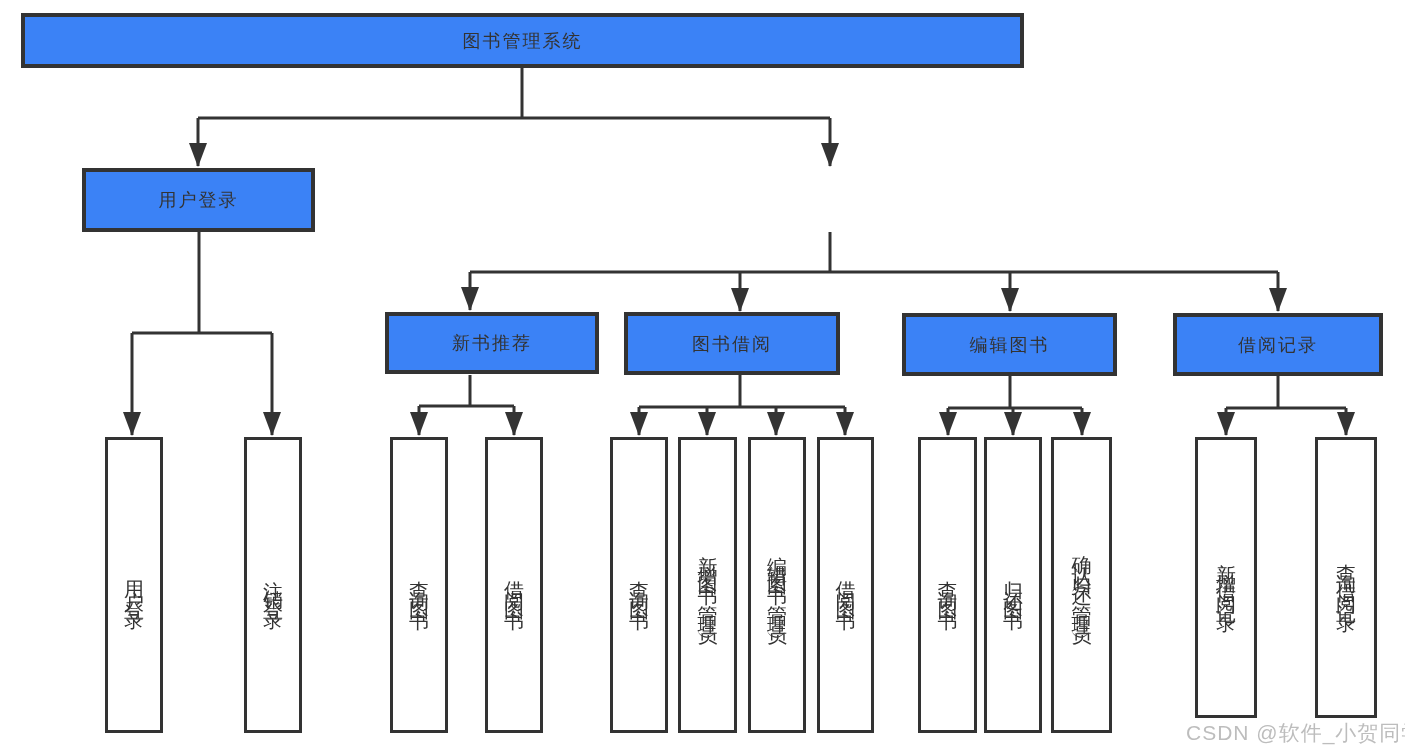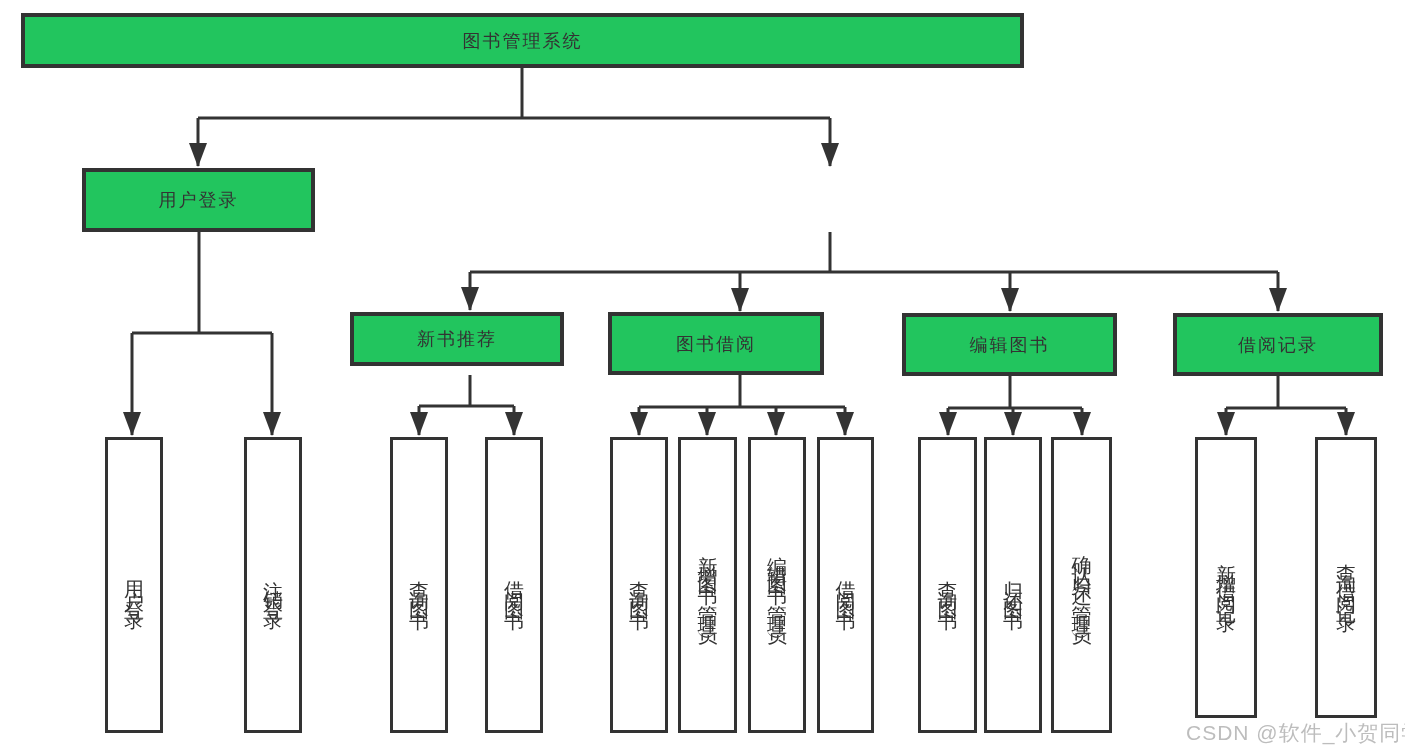--- a/index.html
+++ b/index.html
@@ -7,21 +7,21 @@
     position:relative;
     width:1405px; height:747px;
     background:#ffffff;
     font-family:"Liberation Sans","DejaVu Sans",sans-serif;
     color:#333333;
     overflow:hidden;
   }
   svg.connectors { position:absolute; left:0; top:0; width:1405px; height:747px; z-index:1; }
   .hbox {
     position:absolute; box-sizing:border-box;
-    border:4px solid #333333; background:#22c55e;
+    border:4px solid #333333; background:#3b82f6;
     display:flex; align-items:center; justify-content:center;
     font-size:18px; letter-spacing:2px; z-index:2;
   }
   .vbox {
     position:absolute; box-sizing:border-box;
     border:3px solid #333333; background:#ffffff;
     display:flex; align-items:center; justify-content:center;
     z-index:2;
   }
   .vbox span {
@@ -92,24 +92,24 @@
   </svg>
 
   <div class="hbox" style="left:21px;top:13px;width:1003px;height:55px">
     <span>图书管理系统</span>
   </div>
 
   <div class="hbox" style="left:82px;top:168px;width:233px;height:64px">
     <span>用户登录</span>
   </div>
 
-  <div class="hbox" style="left:350px;top:312px;width:214px;height:54px">
+  <div class="hbox" style="left:385px;top:312px;width:214px;height:62px">
     <span>新书推荐</span>
   </div>
-  <div class="hbox" style="left:608px;top:312px;width:216px;height:63px">
+  <div class="hbox" style="left:624px;top:312px;width:216px;height:63px">
     <span>图书借阅</span>
   </div>
   <div class="hbox" style="left:902px;top:313px;width:215px;height:63px">
     <span>编辑图书</span>
   </div>
   <div class="hbox" style="left:1173px;top:313px;width:210px;height:63px">
     <span>借阅记录</span>
   </div>
 
   <div class="vbox" style="left:105px;top:437px;width:58px;height:296px">

